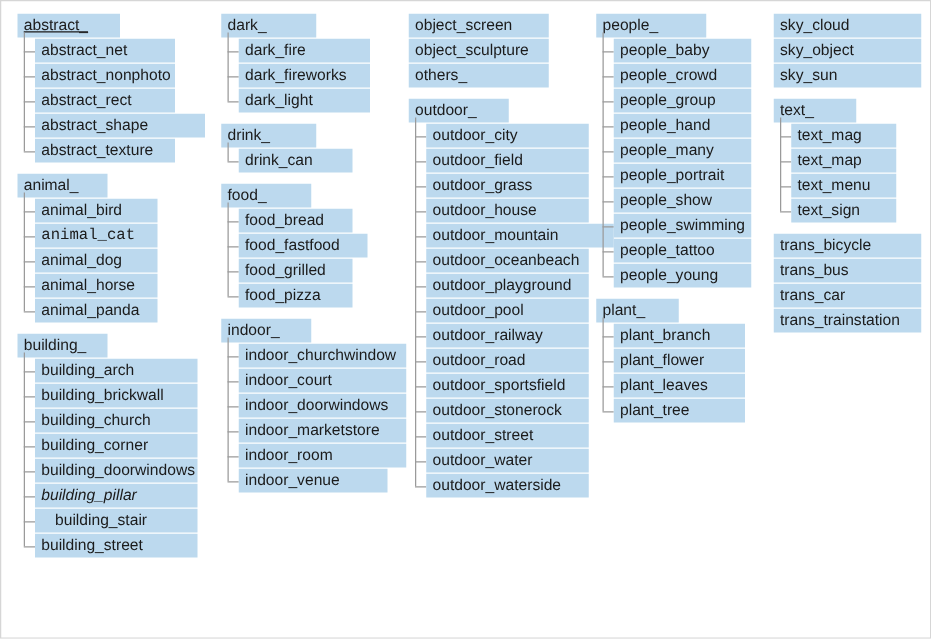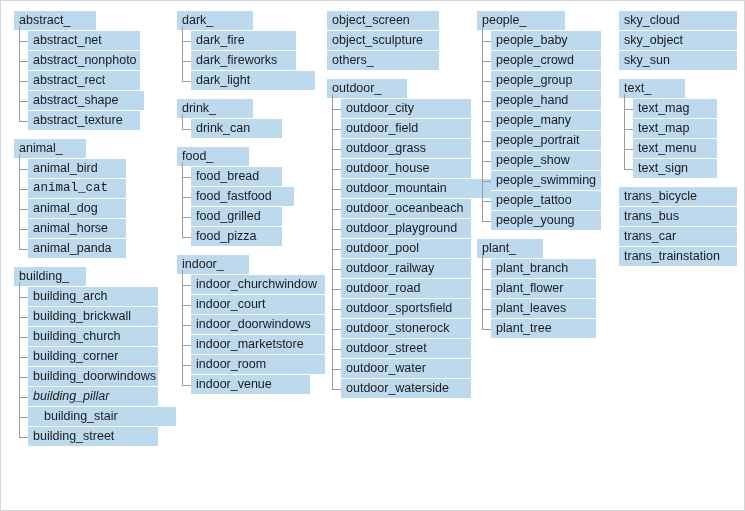--- a/index.html
+++ b/index.html
@@ -72,38 +72,38 @@
     background: #9a9a9a;
   }
 </style>
 </head>
 <body>
 
 <div id="canvas">
     <div class="column" style="left: 0px; top: 10px;">
       <div class="group" style="position: absolute; left: 0px; top: 0px;">
         <div class="node parent">
-          <div class="chip" style="width: 82px;">abstract_</div>
+          <div class="chip" style="width: 82px; text-decoration: underline;">abstract_</div>
         </div>
         <div class="trunk" style="top: 15px; height: 95px;"></div>
         <div class="node child" style="position: absolute; left: 0px; top: 20px; width: 100%;">
           <div class="stub" style="top: 10px;"></div>
           <div class="chip" style="width: 112px;">abstract_net</div>
         </div>
         <div class="node child" style="position: absolute; left: 0px; top: 40px; width: 100%;">
           <div class="stub" style="top: 10px;"></div>
           <div class="chip" style="width: 112px;">abstract_nonphoto</div>
         </div>
         <div class="node child" style="position: absolute; left: 0px; top: 60px; width: 100%;">
           <div class="stub" style="top: 10px;"></div>
           <div class="chip" style="width: 112px;">abstract_rect</div>
         </div>
         <div class="node child" style="position: absolute; left: 0px; top: 80px; width: 100%;">
           <div class="stub" style="top: 10px;"></div>
-          <div class="chip" style="width: 116px;">abstract_shape</div>
+          <div class="chip" style="width: 136px;">abstract_shape</div>
         </div>
         <div class="node child" style="position: absolute; left: 0px; top: 100px; width: 100%;">
           <div class="stub" style="top: 10px;"></div>
           <div class="chip" style="width: 112px;">abstract_texture</div>
         </div>
       </div>
       <div class="group" style="position: absolute; left: 0px; top: 128px;">
         <div class="node parent">
           <div class="chip" style="width: 72px;">animal_</div>
         </div>
@@ -153,21 +153,21 @@
         <div class="node child" style="position: absolute; left: 0px; top: 100px; width: 100%;">
           <div class="stub" style="top: 10px;"></div>
           <div class="chip" style="width: 130px;">building_doorwindows</div>
         </div>
         <div class="node child" style="position: absolute; left: 0px; top: 120px; width: 100%;">
           <div class="stub" style="top: 10px;"></div>
           <div class="chip" style="width: 130px; font-style: italic;">building_pillar</div>
         </div>
         <div class="node child" style="position: absolute; left: 0px; top: 140px; width: 100%;">
           <div class="stub" style="top: 10px;"></div>
-          <div class="chip" style="width: 148px; padding-left: 16px;">building_stair</div>
+          <div class="chip" style="width: 130px; padding-left: 16px;">building_stair</div>
         </div>
         <div class="node child" style="position: absolute; left: 0px; top: 160px; width: 100%;">
           <div class="stub" style="top: 10px;"></div>
           <div class="chip" style="width: 130px;">building_street</div>
         </div>
       </div>
     </div>
     <div class="column" style="left: 163px; top: 10px;">
       <div class="group" style="position: absolute; left: 0px; top: 0px;">
         <div class="node parent">
@@ -177,21 +177,21 @@
         <div class="node child" style="position: absolute; left: 0px; top: 20px; width: 100%;">
           <div class="stub" style="top: 10px;"></div>
           <div class="chip" style="width: 105px;">dark_fire</div>
         </div>
         <div class="node child" style="position: absolute; left: 0px; top: 40px; width: 100%;">
           <div class="stub" style="top: 10px;"></div>
           <div class="chip" style="width: 105px;">dark_fireworks</div>
         </div>
         <div class="node child" style="position: absolute; left: 0px; top: 60px; width: 100%;">
           <div class="stub" style="top: 10px;"></div>
-          <div class="chip" style="width: 124px;">dark_light</div>
+          <div class="chip" style="width: 105px;">dark_light</div>
         </div>
       </div>
       <div class="group" style="position: absolute; left: 0px; top: 88px;">
         <div class="node parent">
           <div class="chip" style="width: 76px;">drink_</div>
         </div>
         <div class="trunk" style="top: 15px; height: 15px;"></div>
         <div class="node child" style="position: absolute; left: 0px; top: 20px; width: 100%;">
           <div class="stub" style="top: 10px;"></div>
           <div class="chip" style="width: 91px;">drink_can</div>

